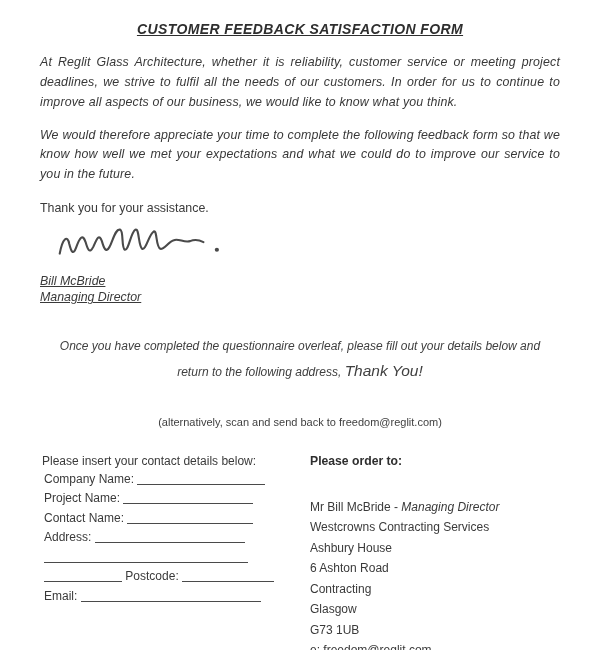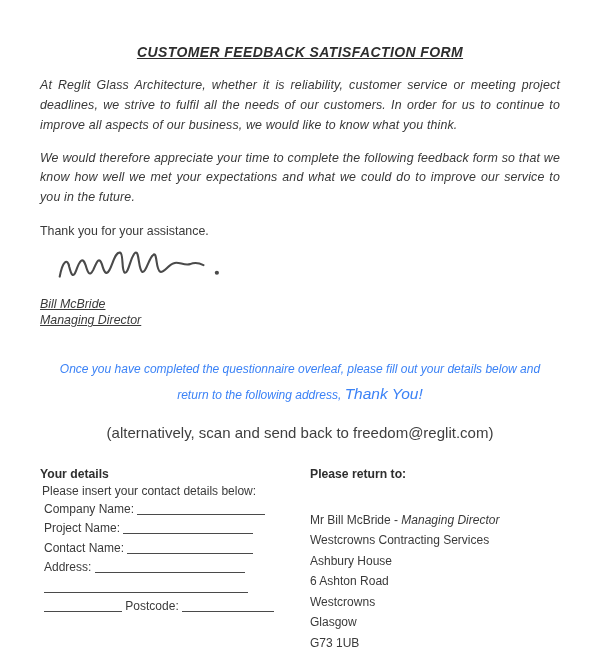--- a/index.html
+++ b/index.html
@@ -1,39 +1,39 @@
 <!DOCTYPE html>
 <html><head>
 <meta charset="utf-8">
 <style>
   html,body { margin:0; padding:0; background:#fff; }
   .page {
     width:600px; height:650px; box-sizing:border-box;
     background:#ffffff; color:#3a3a3a;
     font-family:"Liberation Sans", sans-serif;
-    padding:36px 40px 0 40px; position:relative; overflow:hidden;
+    padding:13px 40px 0 40px; position:relative; overflow:hidden;
   }
   .doc-title {
     text-align:center; font-weight:bold; font-style:italic;
     text-decoration:underline; font-size:14px; letter-spacing:0.4px;
     color:#2e2e2e; margin:8px 0 16px 0;
   }
   .para {
     font-style:italic; font-size:12.4px; line-height:1.6;
     text-align:justify; letter-spacing:0.15px; margin:0 0 13px 0; color:#383838;
   }
   .assistance { font-size:12.4px; margin:16px 0 4px 0; }
   .signature-wrap { margin:6px 0 2px 10px; }
   .sig-name, .sig-role { font-style:italic; font-size:12.4px; line-height:1.32;text-decoration:underline; }
   .instruction {
     text-align:center; font-style:italic; font-size:12px;
-    line-height:1.75; margin:30px 6px 10px 6px; color:#3b82f6;
+    line-height:1.75; margin:30px 6px 10px 6px; color:#404040;
   }
   .thank-you { font-size:15.5px; font-style:italic; }
-  .alt-line { text-align:center; font-size:15px; margin-top:17px; color:#3f3f3f; }
+  .alt-line { text-align:center; font-size:11px; margin-top:32px; color:#3f3f3f; }
   .columns { display:flex; margin-top:26px; }
   .col-left { width:270px; }
   .col-right { flex:1; }
   .col-heading { font-weight:bold; font-size:12.2px; color:#2e2e2e; margin:0 0 3px 0; }
   .sub-line { font-size:12px; margin:0 0 4px 2px; color:#3a3a3a; }
   .field-row { font-size:12px; margin:0 0 5.5px 4px; white-space:nowrap; color:#3a3a3a; }
   .blank { display:inline-block; border-bottom:1px solid #4a4a4a; height:12px; vertical-align:-2px; }
   .b-company { width:128px; } .b-project { width:130px; } .b-contact { width:126px; }
   .b-address { width:150px; } .b-full { width:204px; }
   .b-pc-left { width:78px; } .b-pc-right { width:92px; }
@@ -67,21 +67,20 @@
   <div class="instruction">
     <span>Once you have completed the questionnaire overleaf, please fill out your details below and return to the following address, </span>
     <span class="thank-you">Thank You!</span>
   </div>
 
   <div class="alt-line">(alternatively, scan and send back to freedom@reglit.com)</div>
 
   <div class="columns">
 
     <div class="col-left">
-      <div class="col-heading">Your details</div>
       <div class="sub-line">Please insert your contact details below:</div>
 
       <div class="field-row">
         <span>Company Name:</span>
         <span class="blank b-company"></span>
       </div>
       <div class="field-row">
         <span>Project Name:</span>
         <span class="blank b-project"></span>
       </div>
@@ -94,32 +93,36 @@
         <span class="blank b-address"></span>
       </div>
       <div class="field-row">
         <span class="blank b-full"></span>
       </div>
       <div class="field-row">
         <span class="blank b-pc-left"></span>
         <span>Postcode:</span>
         <span class="blank b-pc-right"></span>
       </div>
+      <div class="field-row">
+        <span>Email:</span>
+        <span class="blank b-email"></span>
+      </div>
     </div>
 
     <div class="col-right">
-      <div class="col-heading">Please return to:</div>
+      <div class="col-heading">Please order to:</div>
       <div class="addr-block">
         <div class="addr-line">
           <span>Mr Bill McBride - </span><span class="role-italic">Managing Director</span>
         </div>
         <div class="addr-line">Westcrowns Contracting Services</div>
         <div class="addr-line">Ashbury House</div>
         <div class="addr-line">6 Ashton Road</div>
-        <div class="addr-line">Westcrowns</div>
+        <div class="addr-line">Contracting</div>
         <div class="addr-line">Glasgow</div>
         <div class="addr-line">G73 1UB</div>
         <div class="addr-line">e: freedom@reglit.com</div>
       </div>
     </div>
 
   </div>
 
 </div>
 

